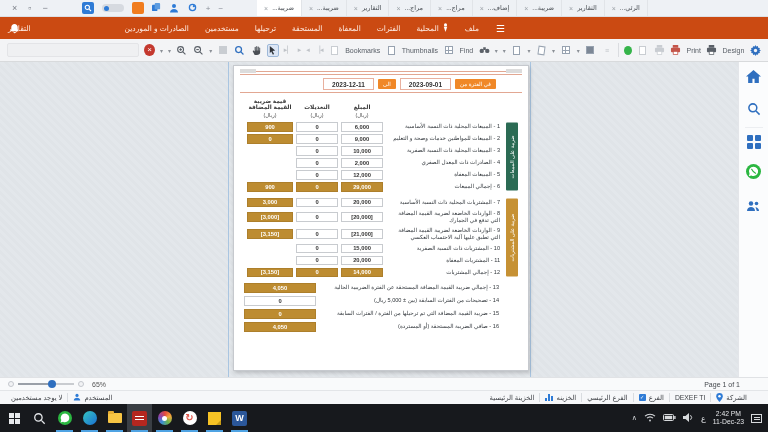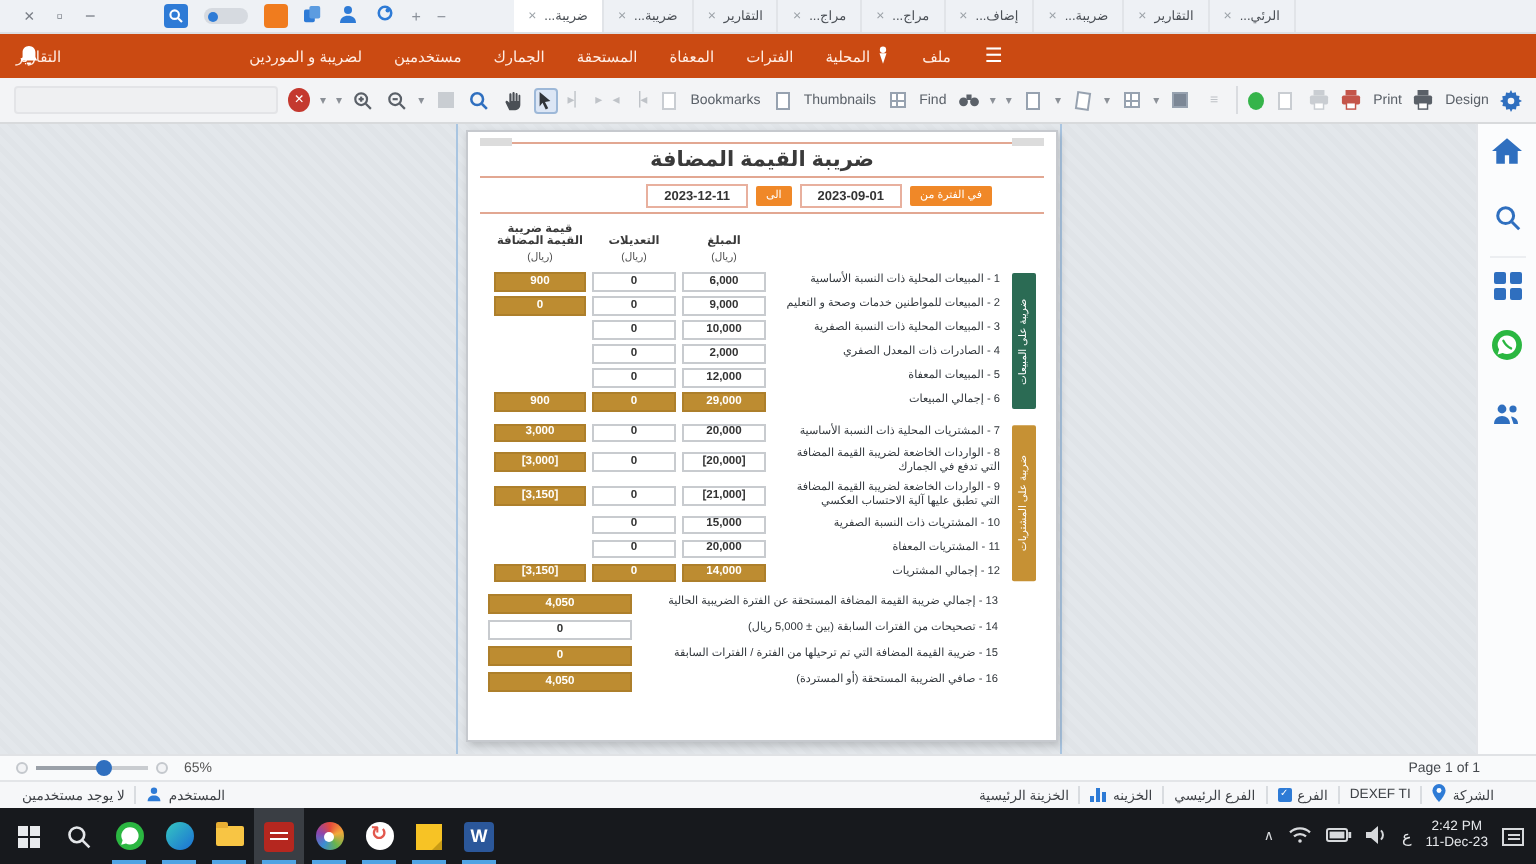--- a/index.html
+++ b/index.html
@@ -223,27 +223,27 @@
       <span class="menu-item">
           <span>الفترات</span>
         </span>
       <span class="menu-item">
           <span>المعفاة</span>
         </span>
       <span class="menu-item">
           <span>المستحقة</span>
         </span>
       <span class="menu-item">
-          <span>الجمارك</span>
+          <span>ترحيلها</span>
         </span>
       <span class="menu-item">
           <span>مستخدمين</span>
         </span>
       <span class="menu-item">
-          <span>لضريبة و الموردين</span>
+          <span>الصادرات و الموردين</span>
         </span>
       <span class="menu-item gap">
           <span>التقارير</span>
         </span>
     </div>
   </div>
 
   <div class="toolbar">
     <span class="tb-field"></span>
     <span class="redx">×</span>
@@ -362,21 +362,20 @@
   </div>
 
   <div class="workspace">
     <div class="guide g1"></div>
     <div class="guide g2"></div>
 
     <div class="page">
       <span class="smudge sm-l"></span>
       <span class="smudge sm-r"></span>
       <div class="rule"></div>
-      <div class="rpt-title">ضريبة القيمة المضافة</div>
       <div class="rule"></div>
       <div class="daterow">
         <span class="badge">في الفترة من</span>
         <span class="datebox">2023-09-01</span>
         <span class="badge">الى</span>
         <span class="datebox">2023-12-11</span>
       </div>
       <div class="rule"></div>
 
       <div class="thead">

